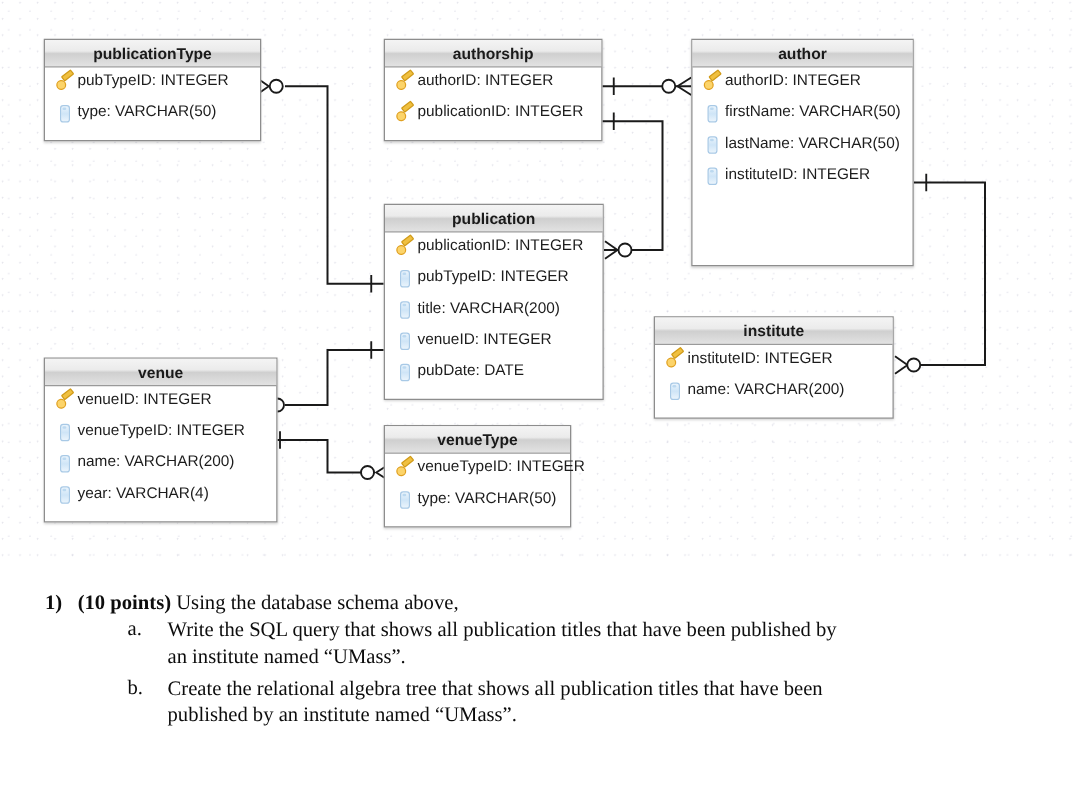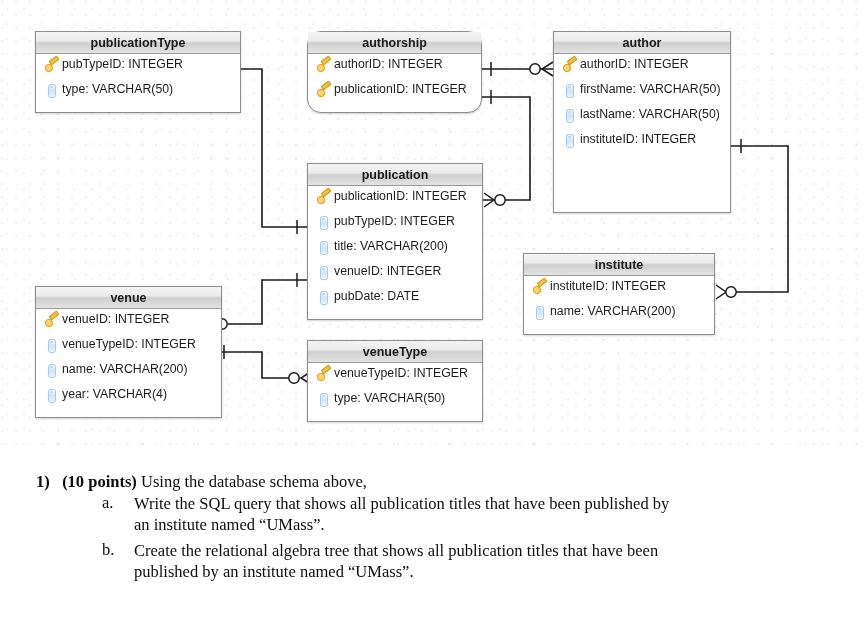--- a/index.html
+++ b/index.html
@@ -178,35 +178,35 @@
 
         <line x1="224" y1="345" x2="224" y2="359"></line>
 
         <g>
           <circle cx="294" cy="378" r="5.2" fill="#ffffff"></circle>
           <path d="M 312 371 L 301 378 L 312 385"></path>
         </g>
       </g>
     </svg>
 
-    <div class="tbl" style="left:35px; top:31px; width:206px;">
+    <div class="tbl" style="left:35px; top:31px; width:174px;">
       <div class="tbl-hdr">publicationType</div>
       <div class="tbl-body">
         <div class="row">
           <span class="ico key"></span>
           <span class="lbl">pubTypeID: INTEGER</span>
         </div>
         <div class="row">
           <span class="ico col"></span>
           <span class="lbl">type: VARCHAR(50)</span>
         </div>
       </div>
     </div>
 
-    <div class="tbl" style="left:307px; top:31px; width:175px;border-radius:14px;">
+    <div class="tbl" style="left:307px; top:31px; width:175px;">
       <div class="tbl-hdr">authorship</div>
       <div class="tbl-body">
         <div class="row">
           <span class="ico key"></span>
           <span class="lbl">authorID: INTEGER</span>
         </div>
         <div class="row">
           <span class="ico key"></span>
           <span class="lbl">publicationID: INTEGER</span>
         </div>
@@ -290,21 +290,21 @@
           <span class="ico col"></span>
           <span class="lbl">name: VARCHAR(200)</span>
         </div>
         <div class="row">
           <span class="ico col"></span>
           <span class="lbl">year: VARCHAR(4)</span>
         </div>
       </div>
     </div>
 
-    <div class="tbl" style="left:307px; top:340px; width:176px;">
+    <div class="tbl" style="left:307px; top:340px; width:150px;">
       <div class="tbl-hdr">venueType</div>
       <div class="tbl-body">
         <div class="row">
           <span class="ico key"></span>
           <span class="lbl">venueTypeID: INTEGER</span>
         </div>
         <div class="row">
           <span class="ico col"></span>
           <span class="lbl">type: VARCHAR(50)</span>
         </div>

